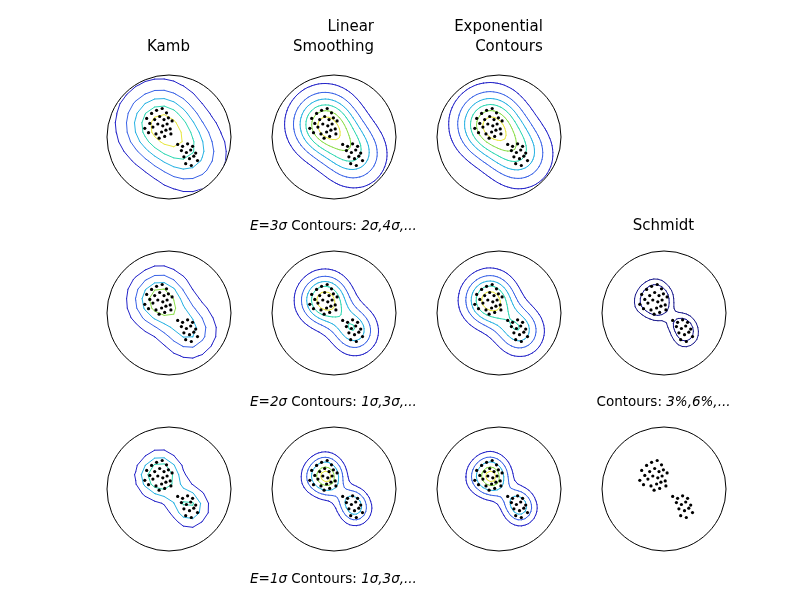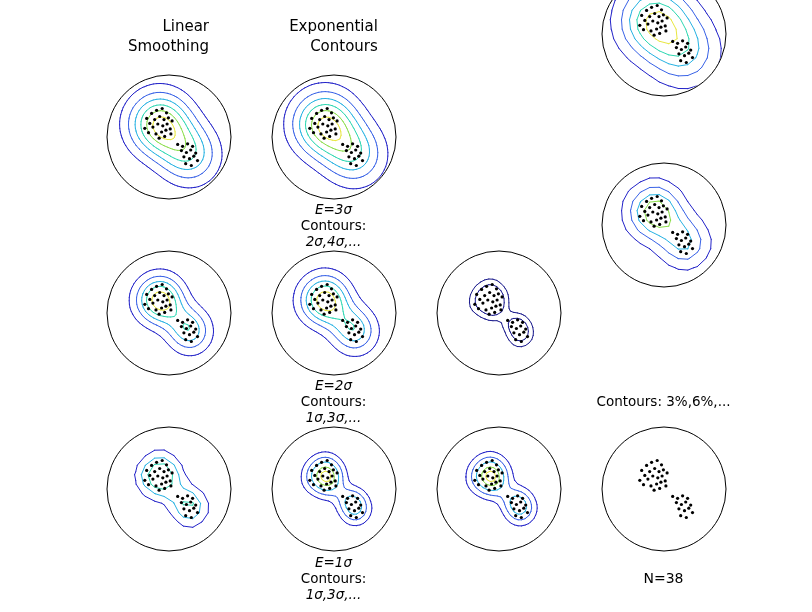--- a/index.html
+++ b/index.html
@@ -13,35 +13,36 @@
     grid-template-rows:56px 150px 26px 150px 26px 150px 28px;
     padding:6px 0 0 86px;
   }
   .cell{display:flex;align-items:center;justify-content:center;}
   .title{
     align-items:flex-end;text-align:right;font-size:15px;line-height:1.3;
     white-space:pre-line;padding-bottom:6px;
   }
   .plot svg{width:148px;height:148px;display:block;}
   .caption{
-    grid-column:span 3;font-size:13.5px;white-space:pre;align-items:center;flex-direction:column;
+    grid-column:span 3;font-size:13.5px;white-space:pre;align-items:center;
   }
   .caption .math{font-style:italic;}
   .col4{grid-column:4;}
   .schmidt-title{font-size:15px;}
   .schmidt-caption{font-size:13.5px;white-space:pre;}
-  .schmidt-caption .math{}
+  .schmidt-caption .math{font-style:italic;}
   .count-caption{font-size:14px;}
 </style>
 </head>
 <body>
 
 <div class="page">
   <div class="fig">
 
+    <div class="cell title">Kamb</div>
     <div class="cell title">Linear
 Smoothing</div>
     <div class="cell title">Exponential
 Contours</div>
     <div class="cell"></div>
 
     <div class="cell plot">
         <svg viewBox="0 0 148 148">
           <clipPath id="clip-r1c1">
             <circle cx="74" cy="74" r="61.3"></circle>
@@ -198,20 +199,21 @@
             <circle cx="90.7" cy="100.7" r="1.6" fill="#000"></circle>
             <circle cx="96.3" cy="102.5" r="1.6" fill="#000"></circle>
             <circle cx="102.5" cy="97.6" r="1.6" fill="#000"></circle>
           </g>
           <circle cx="74" cy="74" r="62" fill="none" stroke="#000" stroke-width="1"></circle>
         </svg>
       </div>
     <div class="cell"></div>
 
     <div class="cell caption"><span class="math">E=3σ</span><span> Contours: </span><span class="math">2σ,4σ,...</span></div>
+    <div class="cell col4 schmidt-title">Schmidt</div>
 
     <div class="cell plot">
         <svg viewBox="0 0 148 148">
           <clipPath id="clip-r2c1">
             <circle cx="74" cy="74" r="61.3"></circle>
           </clipPath>
           <g clip-path="url(#clip-r2c1)">
             <path d="M49.9,31.2L50.2,31.0M50.2,31.0L59.7,27.0M59.7,27.0L69.2,26.9M69.2,26.9L78.8,30.5M78.8,30.5L79.7,31.2M38.2,40.7L40.7,37.9M49.9,31.2L40.7,37.9M79.7,31.2L88.3,37.1M88.3,37.1L91.6,40.7M38.2,40.7L33.0,50.2M91.6,40.7L97.5,50.2M33.0,50.2L31.6,59.7M97.5,50.2L97.8,50.7M97.8,50.7L104.4,59.7M31.6,59.7L32.3,69.2M104.4,59.7L107.3,63.6M107.3,63.6L112.2,69.2M32.3,69.2L36.1,78.8M112.2,69.2L116.8,76.9M116.8,76.9L118.0,78.8M36.1,78.8L40.7,84.2M40.7,84.2L45.1,88.3M118.0,78.8L121.2,88.3M45.1,88.3L50.2,92.4M50.2,92.4L59.7,97.8M59.7,97.8L59.7,97.8M121.2,88.3L120.7,97.8M59.7,97.8L69.2,106.1M69.2,106.1L70.6,107.3M116.1,107.3L116.8,105.8M120.7,97.8L116.8,105.8M70.6,107.3L78.8,114.2M78.8,114.2L85.2,116.8M103.6,116.8L107.3,115.6M116.1,107.3L107.3,115.6M85.2,116.8L88.3,118.3M88.3,118.3L97.8,119.1M103.6,116.8L97.8,119.1" fill="none" stroke="#2323c8" stroke-width="1" stroke-linecap="round"></path>
             <path d="M51.4,40.7L59.7,36.5M59.7,36.5L69.2,36.3M69.2,36.3L78.6,40.7M42.9,50.2L50.2,41.4M51.4,40.7L50.2,41.4M78.6,40.7L78.8,40.8M78.8,40.8L87.6,50.2M40.5,59.7L40.7,58.9M42.9,50.2L40.7,58.9M87.6,50.2L88.3,51.5M88.3,51.5L93.4,59.7M40.5,59.7L40.7,61.1M40.7,61.1L41.8,69.2M93.4,59.7L97.8,66.9M97.8,66.9L99.7,69.2M41.8,69.2L47.6,78.8M99.7,69.2L107.0,78.8M47.6,78.8L50.2,81.3M50.2,81.3L59.7,87.5M59.7,87.5L61.2,88.3M107.0,78.8L107.3,79.4M107.3,79.4L110.8,88.3M61.2,88.3L69.2,93.8M69.2,93.8L74.1,97.8M110.8,88.3L109.7,97.8M74.1,97.8L78.8,102.0M78.8,102.0L87.7,107.3M99.5,107.3L107.3,101.4M109.7,97.8L107.3,101.4M87.7,107.3L88.3,107.6M88.3,107.6L97.8,108.2M99.5,107.3L97.8,108.2" fill="none" stroke="#3a63e6" stroke-width="1" stroke-linecap="round"></path>
             <path d="M50.9,50.2L59.7,43.9M59.7,43.9L69.2,43.6M69.2,43.6L78.8,49.2M78.8,49.2L79.7,50.2M47.1,59.7L50.2,51.3M50.9,50.2L50.2,51.3M79.7,50.2L85.4,59.7M47.1,59.7L48.9,69.2M85.4,59.7L88.3,66.3M88.3,66.3L90.0,69.2M48.9,69.2L50.2,71.1M50.2,71.1L57.9,78.8M90.0,69.2L96.8,78.8M57.9,78.8L59.7,80.0M59.7,80.0L69.2,84.7M69.2,84.7L75.6,88.3M96.8,78.8L97.8,80.3M97.8,80.3L101.2,88.3M75.6,88.3L78.8,90.8M78.8,90.8L87.8,97.8M101.2,88.3L97.8,97.8M87.8,97.8L88.3,98.1M88.3,98.1L97.8,97.8M97.8,97.8L97.8,97.8" fill="none" stroke="#28b2e2" stroke-width="1" stroke-linecap="round"></path>
@@ -618,16 +620,15 @@
             <circle cx="98.8" cy="93.2" r="1.6" fill="#000"></circle>
             <circle cx="90.7" cy="100.7" r="1.6" fill="#000"></circle>
             <circle cx="96.3" cy="102.5" r="1.6" fill="#000"></circle>
             <circle cx="102.5" cy="97.6" r="1.6" fill="#000"></circle>
           </g>
           <circle cx="74" cy="74" r="62" fill="none" stroke="#000" stroke-width="1"></circle>
         </svg>
       </div>
 
     <div class="cell caption"><span class="math">E=1σ</span><span> Contours: </span><span class="math">1σ,3σ,...</span></div>
-    <div class="cell col4 count-caption">N=38</div>
 
   </div>
 </div>
 
 </body></html>

